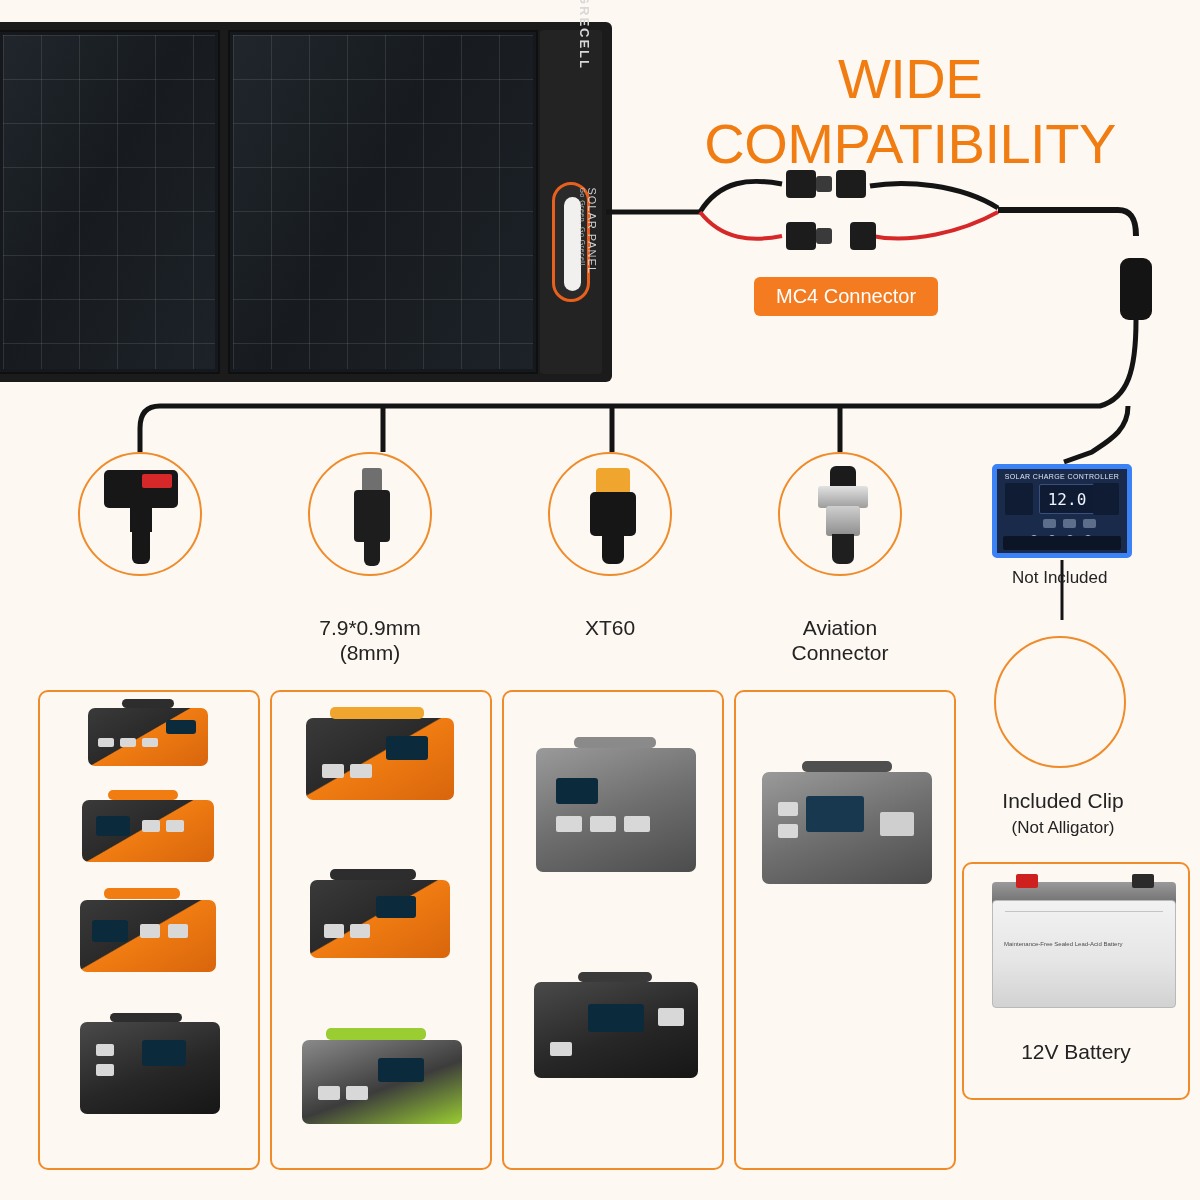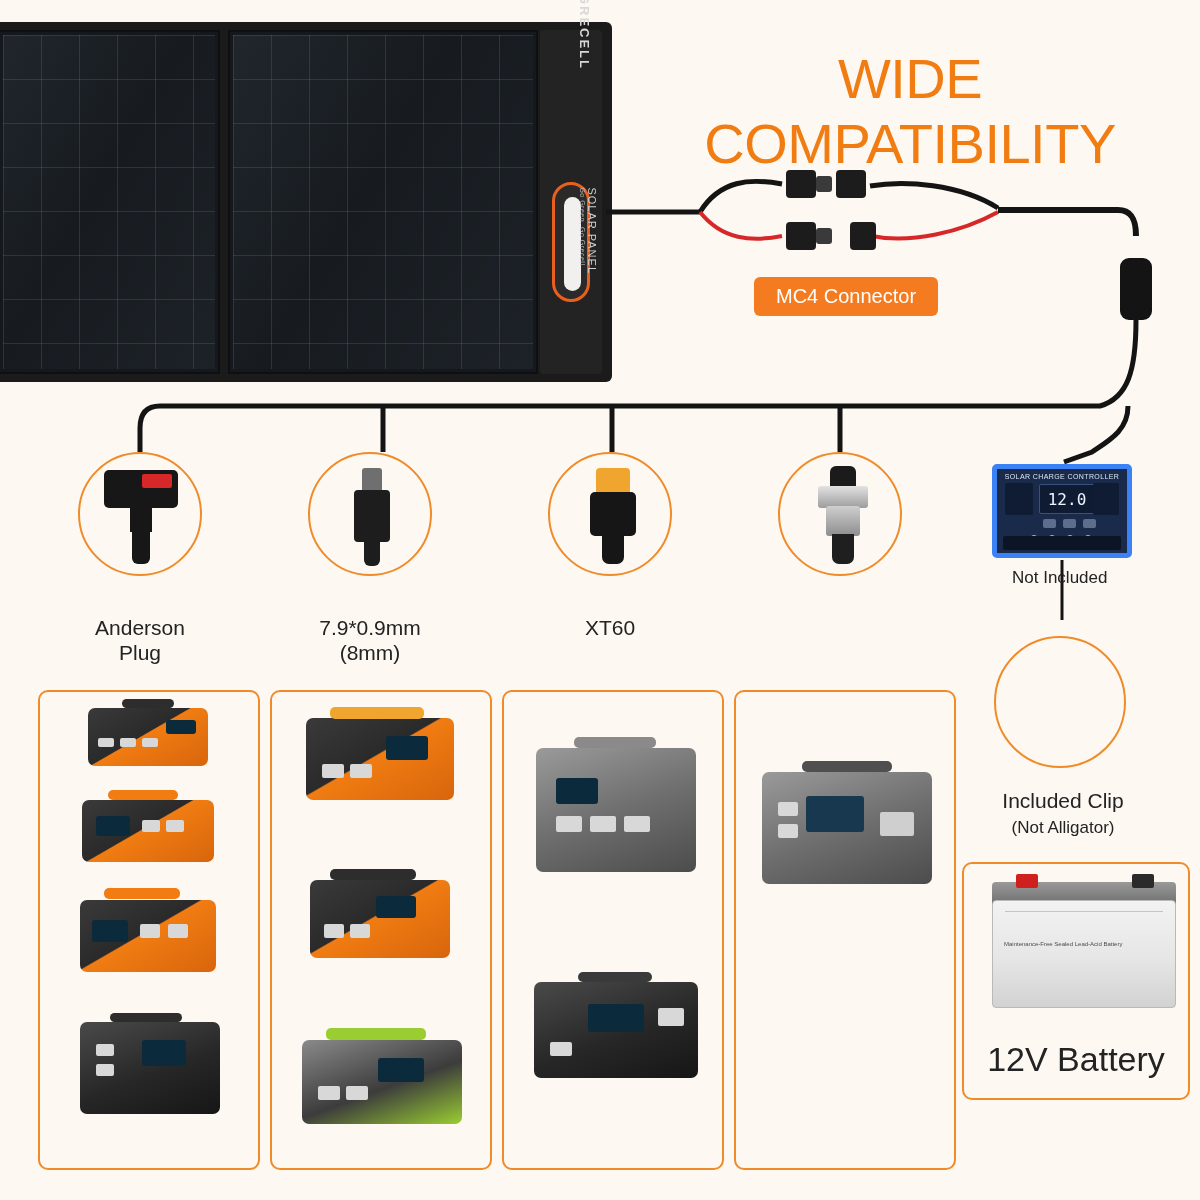--- a/index.html
+++ b/index.html
@@ -136,21 +136,21 @@
   .clip-circle {
     position:absolute; left:994px; top:636px; width:132px; height:132px;
     border-radius:50%; border:2px solid #f08b2a; background:#fdf8f2;
   }
   .clip-caption { position:absolute; left:968px; top:788px; width:190px; text-align:center; font-size:21px; color:#232323; line-height:1.2; }
   .clip-caption small { font-size:17px; }
 
   
   .box { position:absolute; border:2px solid #f08b2a; border-radius:10px; background:#fdf8f2; }
   .dev { position:absolute; border-radius:7px; }
-  .batt-caption { position:absolute; left:986px; top:1040px; width:180px; text-align:center; font-size:34px; color:#232323; }
+  .batt-caption { position:absolute; left:986px; top:1040px; width:180px; text-align:center; font-size:21px; color:#232323; }
 
   
   .shell-orange { background:linear-gradient(150deg,#3a3a3a 0%,#2a2a2a 46%,#f07c12 47%,#d8650c 100%); }
   .shell-grey { background:linear-gradient(160deg,#9a9a9a 0%,#6f6f6f 50%,#4c4c4c 100%); }
   .shell-black { background:linear-gradient(160deg,#4a4a4a 0%,#272727 55%,#161616 100%); }
   .shell-green { background:linear-gradient(160deg,#8a8a8a 0%,#3c3c3c 55%,#9acd32 100%); }
   .handle-bar { position:absolute; height:9px; border-radius:5px; }
   .screen { position:absolute; border-radius:3px; background:#0b2a3c; }
   .port { position:absolute; border-radius:2px; background:#d8d8d8; }
 
@@ -224,24 +224,20 @@
   </svg>
 
   <div class="mc4-label">MC4 Connector</div>
 
   <div class="conn" style="left:78px; top:452px;">
     <div class="and-body"></div>
     <div class="and-red"></div>
     <div class="and-neck"></div>
     <div class="and-cable"></div>
   </div>
-  <div class="conn-caption" style="left:30px; top:616px;">
-    <div>Anderson</div>
-    <div>Plug</div>
-  </div>
 
   <div class="conn" style="left:308px; top:452px;">
     <div class="dc-tip"></div>
     <div class="dc-body"></div>
     <div class="dc-cable"></div>
   </div>
   <div class="conn-caption" style="left:260px; top:616px;">
     <div>7.9*0.9mm</div>
     <div>(8mm)</div>
   </div>
@@ -254,20 +250,24 @@
   <div class="conn-caption" style="left:500px; top:616px;">
     <div>XT60</div>
     <div></div>
   </div>
 
   <div class="conn" style="left:778px; top:452px;">
     <div class="av-cap"></div>
     <div class="av-ring"></div>
     <div class="av-mid"></div>
     <div class="av-cable"></div>
+  </div>
+  <div class="conn-caption" style="left:730px; top:616px;">
+    <div>Aviation</div>
+    <div>Connector</div>
   </div>
 
   <div class="controller">
     <div class="ctrl-title">SOLAR CHARGE CONTROLLER</div>
     <div class="lcd">12.0</div>
     <div style="position:absolute;left:8px;top:14px;width:28px;height:32px;background:#101c34;border:1px solid #3a5party;border-radius:2px;"></div>
     <div class="ctrl-usb"></div>
     <div class="ctrl-btn" style="left:46px;"></div>
     <div class="ctrl-btn" style="left:66px;"></div>
     <div class="ctrl-btn" style="left:86px;"></div>

